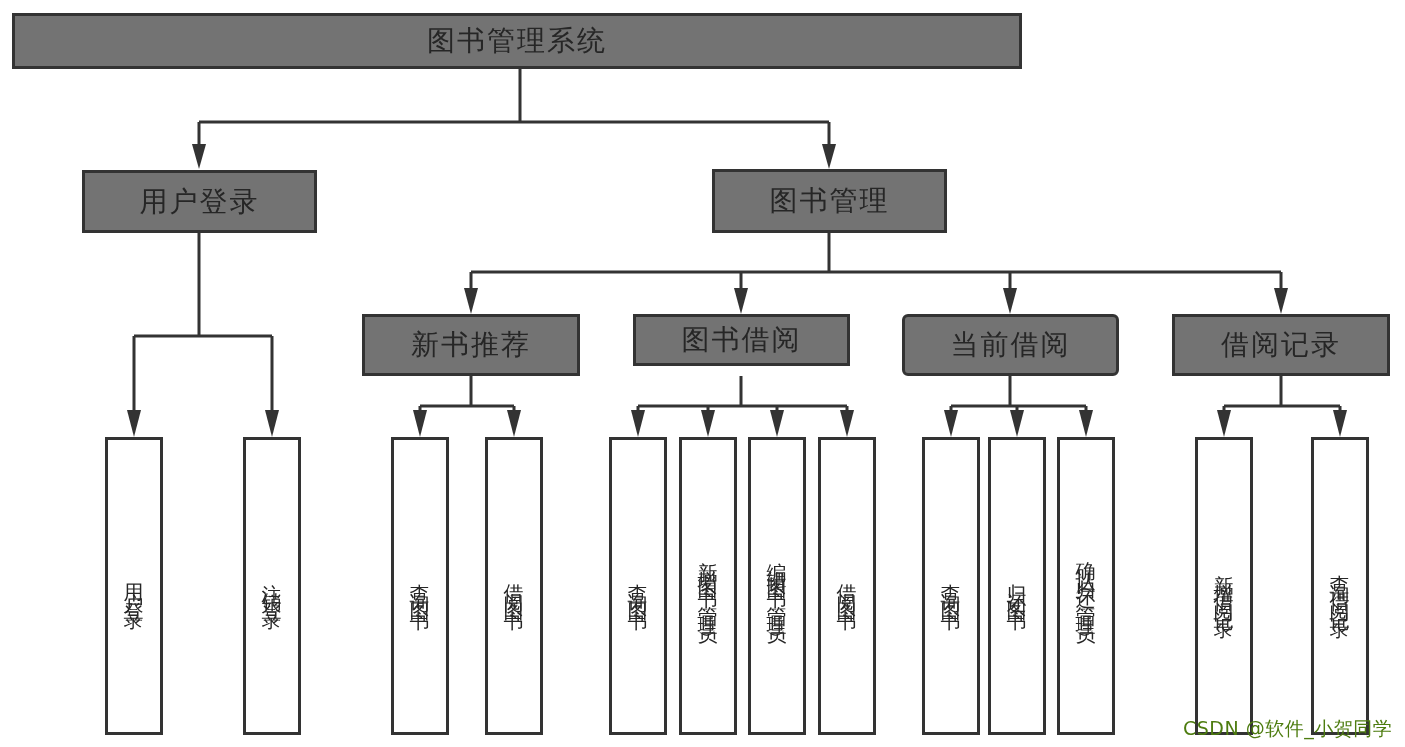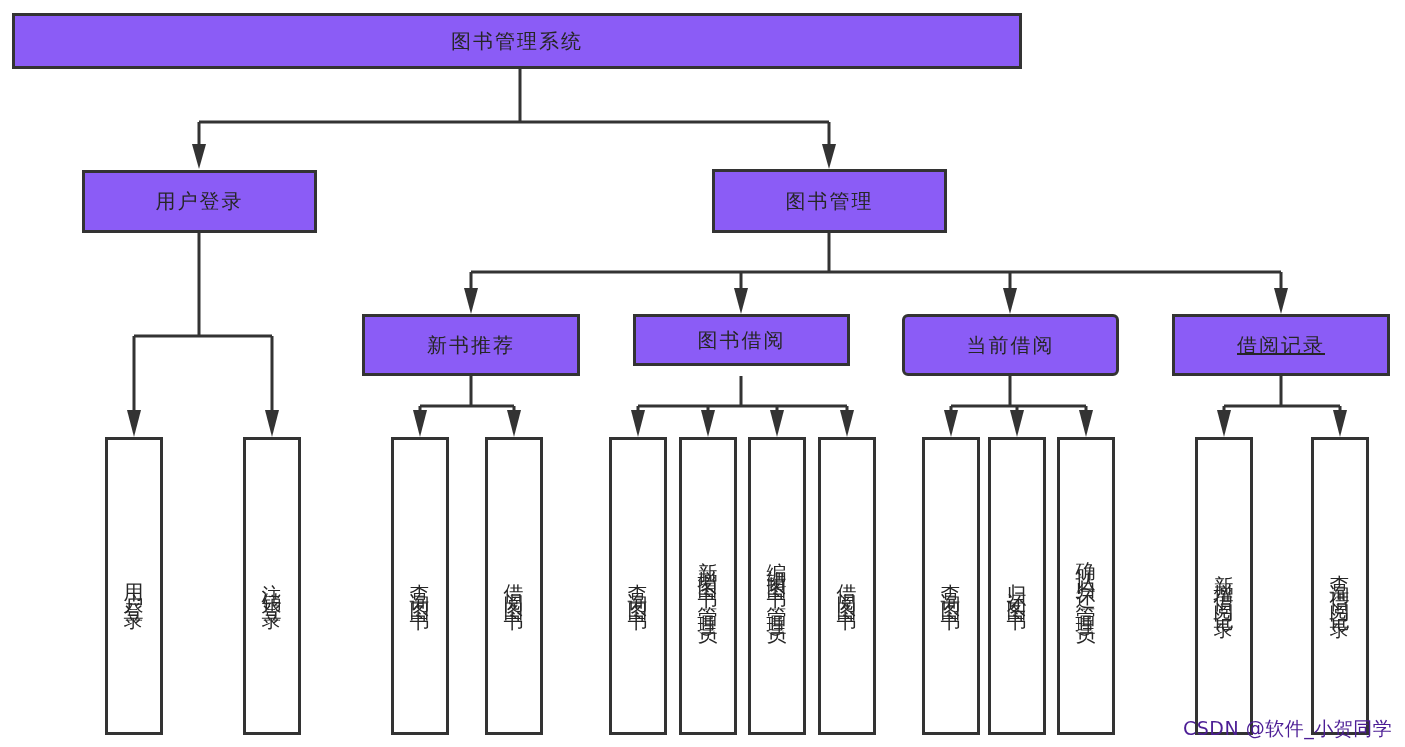--- a/index.html
+++ b/index.html
@@ -12,25 +12,25 @@
     font-family: "DejaVu Sans", "Liberation Sans", sans-serif;
   }
   .connector-svg {
     position: absolute;
     left: 0; top: 0;
   }
   .node {
     position: absolute;
     box-sizing: border-box;
     border: 3px solid #333333;
-    background: #8b5cf6;
+    background: #737373;
     display: flex;
     align-items: center;
     justify-content: center;
-    font-size: 20px;
+    font-size: 28px;
     letter-spacing: 2px;
     color: #262626;
     white-space: nowrap;
   }
   .leaf {
     position: absolute;
     top: 437px;
     width: 58px;
     height: 298px;
     box-sizing: border-box;
@@ -45,21 +45,21 @@
     font-size: 20px;
     line-height: 1;
     letter-spacing: 9px;
     color: #262626;
   }
   .watermark {
     position: absolute;
     left: 1183px;
     top: 716px;
     font-size: 19px;
-    color: #4c1d95;
+    color: #4d7c0f;
     letter-spacing: 0.5px;
     white-space: nowrap;
   }
 </style>
 </head>
 <body>
 
 <div class="canvas">
 
   <svg class="connector-svg" width="1405" height="747" viewBox="0 0 1405 747">
@@ -103,21 +103,21 @@
   </svg>
 
   <div class="node" style="left:12px; top:13px; width:1010px; height:56px;">图书管理系统</div>
 
   <div class="node" style="left:82px; top:170px; width:235px; height:63px;">用户登录</div>
   <div class="node" style="left:362px; top:314px; width:218px; height:62px;">新书推荐</div>
 
   <div class="node" style="left:712px; top:169px; width:235px; height:64px;">图书管理</div>
   <div class="node" style="left:633px; top:314px; width:217px; height:52px;">图书借阅</div>
   <div class="node" style="left:902px; top:314px; width:217px; height:62px;border-radius:6px;">当前借阅</div>
-  <div class="node" style="left:1172px; top:314px; width:218px; height:62px;text-decoration:underline;">借阅记录</div>
+  <div class="node" style="left:1172px; top:314px; width:218px; height:62px;">借阅记录</div>
 
   <div class="leaf" style="left:105px;">
     <span class="vtext">用户登录</span>
   </div>
   <div class="leaf" style="left:243px;">
     <span class="vtext">注销登录</span>
   </div>
   <div class="leaf" style="left:391px;">
     <span class="vtext">查询图书</span>
   </div>

